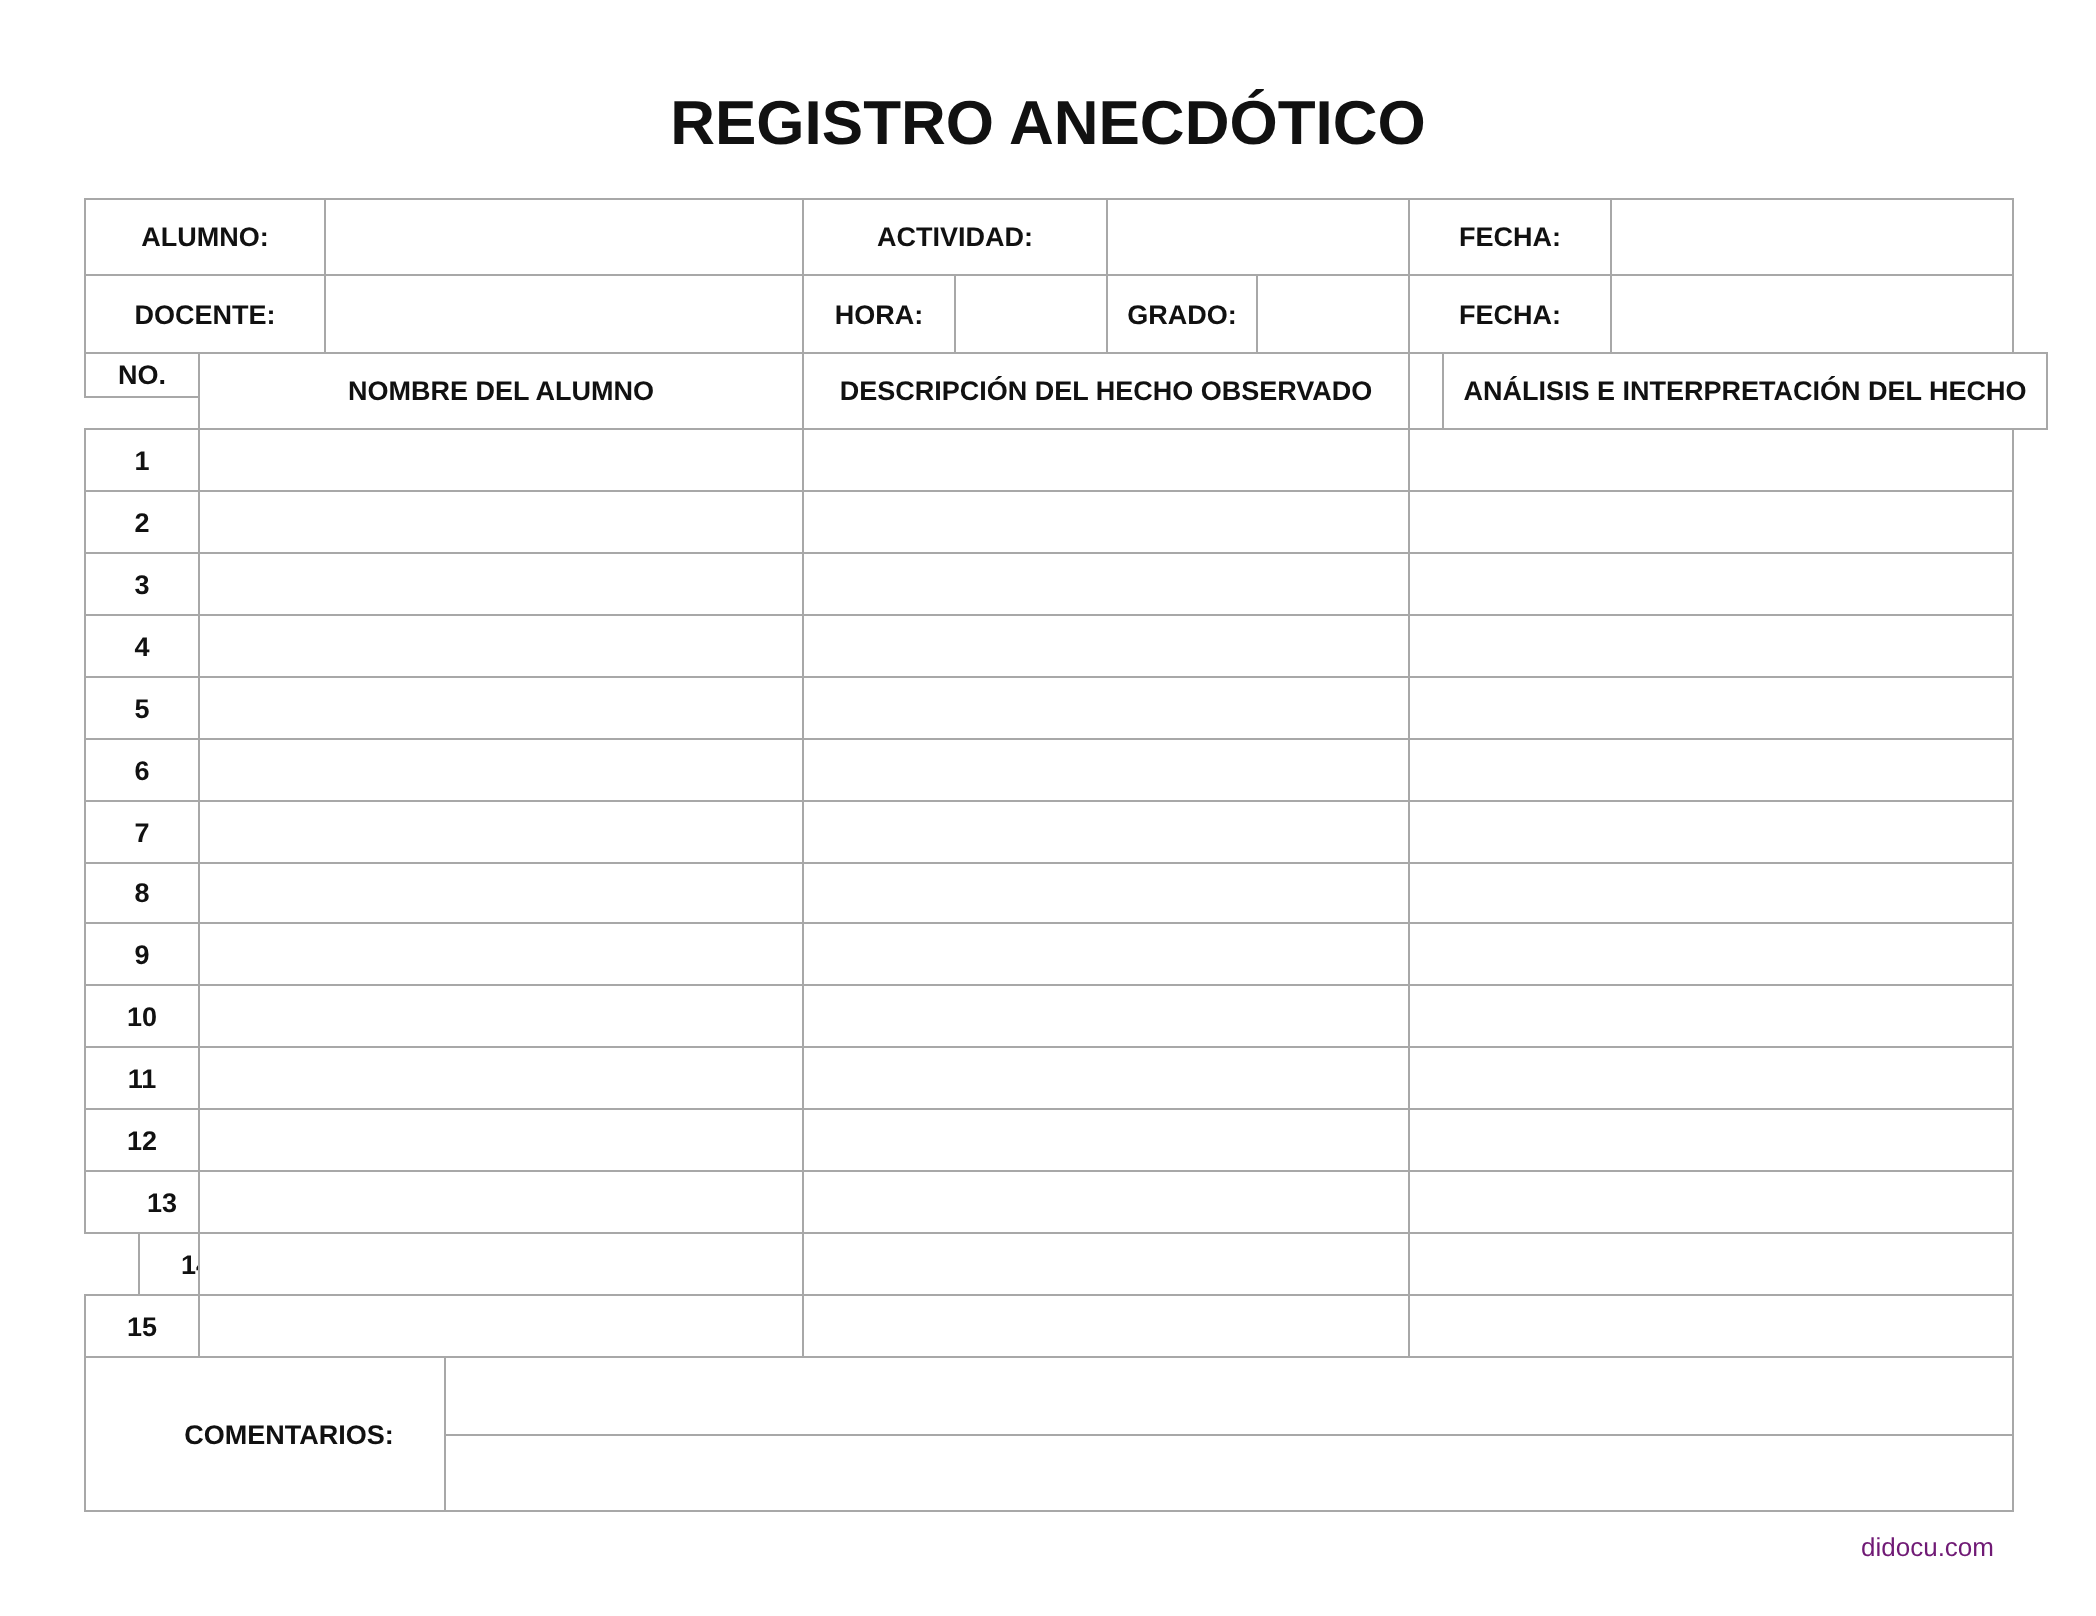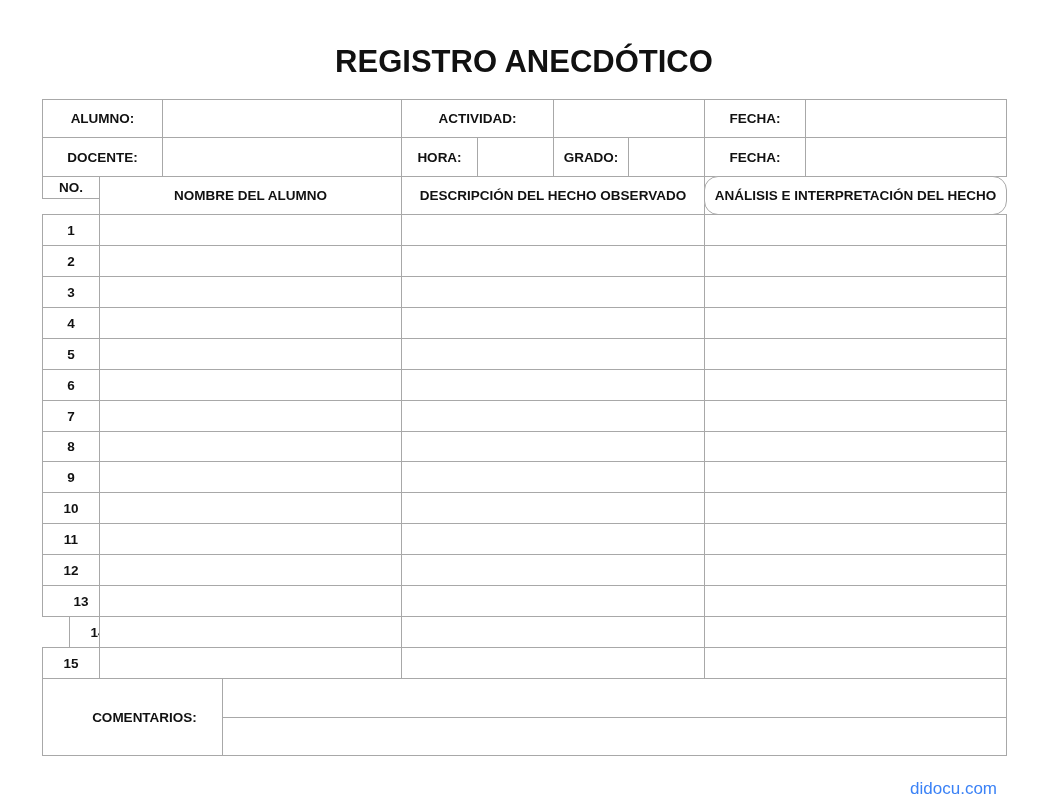--- a/index.html
+++ b/index.html
@@ -5,21 +5,21 @@
   html, body { margin: 0; padding: 0; background: #ffffff; }
   body { width: 1048px; height: 808px; position: relative; overflow: hidden;
          font-family: "Liberation Sans", "DejaVu Sans", sans-serif; color: #111; }
   .title { position: absolute; left: 0; width: 1048px; top: 44px; text-align: center;
            font-size: 31px; font-weight: bold; letter-spacing: 0px; color: #111; }
   .cell { position: absolute; box-sizing: border-box; border: 1px solid #a8a8a8;
           display: flex; align-items: center; justify-content: center;
           font-size: 13.5px; font-weight: bold; color: #111; background: #fff; }
   .label { }
   .value { }
-  .footer { position: absolute; right: 51px; top: 766px; font-size: 17px; color: #3b82f6; margin-top: 13px; }
+  .footer { position: absolute; right: 51px; top: 766px; font-size: 13px; color: #701a75; }
 </style>
 </head>
 <body>
 
 <div class="title">REGISTRO ANECDÓTICO</div>
 
 <div class="cell label" style="left:42px;top:99px;width:121px;height:39px;">ALUMNO:</div>
 <div class="cell value" style="left:162px;top:99px;width:240px;height:39px;"></div>
 <div class="cell label" style="left:401px;top:99px;width:153px;height:39px;">ACTIVIDAD:</div>
 <div class="cell value" style="left:553px;top:99px;width:152px;height:39px;"></div>
@@ -31,21 +31,21 @@
 <div class="cell label" style="left:401px;top:137px;width:77px;height:40px;">HORA:</div>
 <div class="cell value" style="left:477px;top:137px;width:77px;height:40px;"></div>
 <div class="cell label" style="left:553px;top:137px;width:76px;height:40px;text-align:right;">GRADO:</div>
 <div class="cell value" style="left:628px;top:137px;width:77px;height:40px;"></div>
 <div class="cell label" style="left:704px;top:137px;width:102px;height:40px;">FECHA:</div>
 <div class="cell value" style="left:805px;top:137px;width:202px;height:40px;"></div>
 
 <div class="cell" style="left:42px;top:176px;width:58px;height:23px;">NO.</div>
 <div class="cell" style="left:99px;top:176px;width:303px;height:39px;">NOMBRE DEL ALUMNO</div>
 <div class="cell" style="left:401px;top:176px;width:304px;height:39px;">DESCRIPCIÓN DEL HECHO OBSERVADO</div>
-<div class="cell" style="left:704px;top:176px;width:303px;height:39px;border-radius:14px;">ANÁLISIS E INTERPRETACIÓN DEL HECHO</div>
+<div class="cell" style="left:721px;top:176px;width:303px;height:39px;">ANÁLISIS E INTERPRETACIÓN DEL HECHO</div>
 
 <div id="rows">
     <div>
       <div class="cell" style="left: 42px; top: 214px; width: 58px; height: 32px;">1</div>
       <div class="cell" style="left: 99px; top: 214px; width: 303px; height: 32px;"></div>
       <div class="cell" style="left: 401px; top: 214px; width: 304px; height: 32px;"></div>
       <div class="cell" style="left: 704px; top: 214px; width: 303px; height: 32px;"></div>
     </div>
     <div>
       <div class="cell" style="left: 42px; top: 245px; width: 58px; height: 32px;">2</div>

